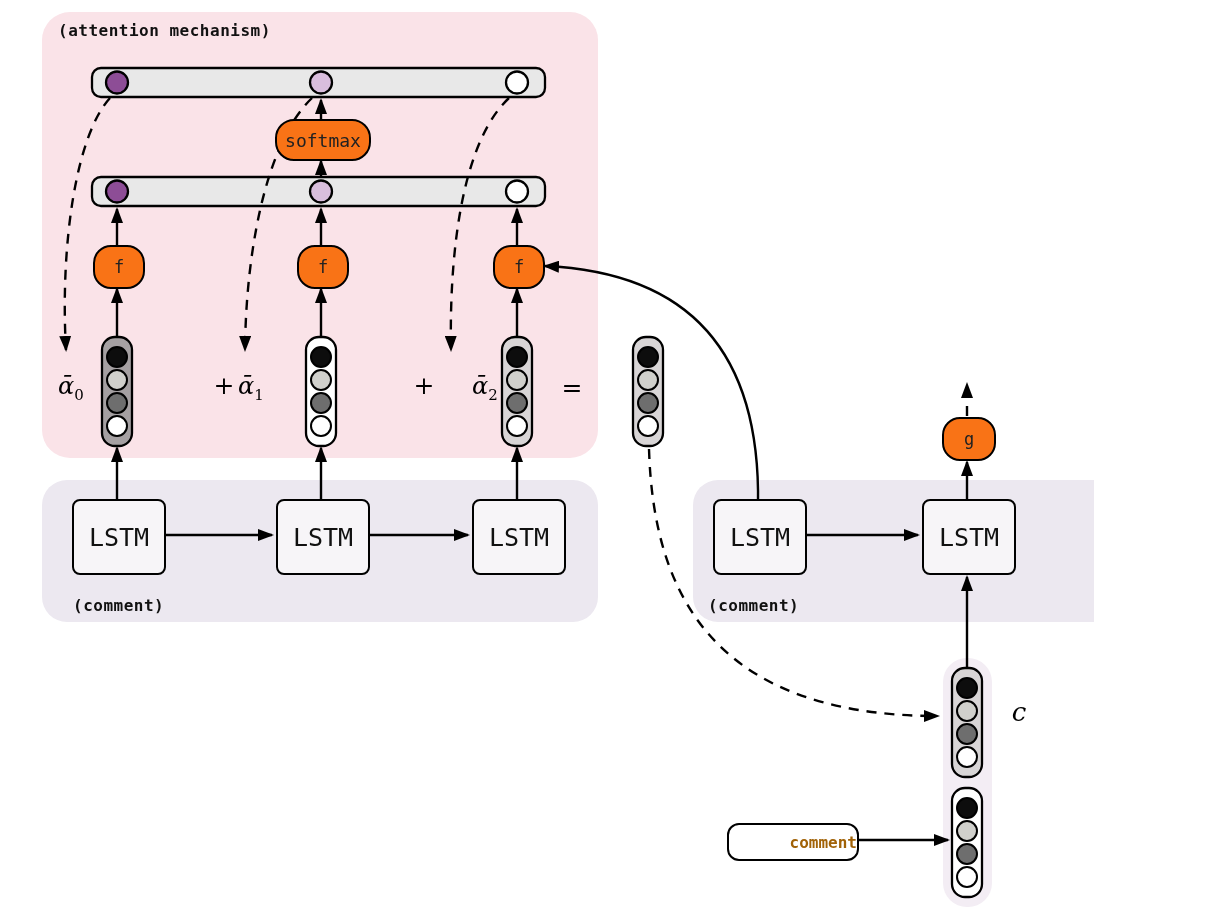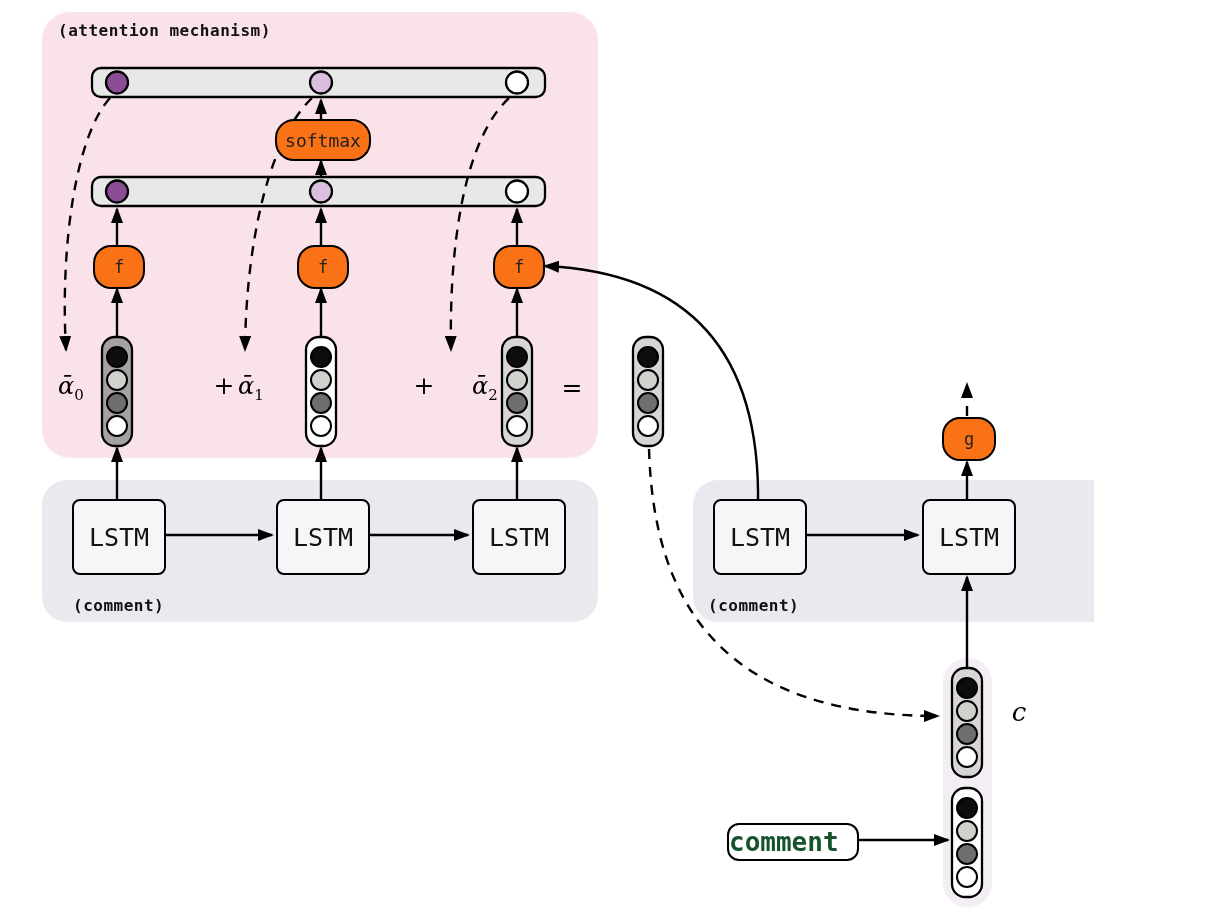--- a/index.html
+++ b/index.html
@@ -24,22 +24,22 @@
     font-family:"DejaVu Sans Mono",monospace;color:#222;
   }
   .mathlabel{
     position:absolute;z-index:3;font-family:"DejaVu Serif","Liberation Serif",serif;
     font-style:italic;font-size:24px;color:#000;text-align:center;white-space:nowrap;
   }
   .mathlabel sub{font-size:15px;font-style:normal;line-height:0;}
   .op{font-style:normal;font-size:25px;}
   .comment-box{
     position:absolute;z-index:3;border:2.5px solid #000;border-radius:12px;background:#fff;
-    display:flex;align-items:center;justify-content:flex-start;
-    font-family:"DejaVu Sans Mono",monospace;font-weight:bold;font-size:26px;color:#14532d;
+    display:flex;align-items:center;justify-content:flex-end;
+    font-family:"DejaVu Sans Mono",monospace;font-weight:bold;font-size:16px;color:#a16207;
   }
 </style>
 </head>
 <body>
 
 <div id="stage">
 
   <div class="panel" style="left:42px;top:12px;width:556px;height:446px;background:#fae3e8;border-radius:28px;"></div>
   <div class="panel" style="left:42px;top:480px;width:556px;height:142px;background:#ece8f0;border-radius:25px;"></div>
   <div class="panel" style="left:693px;top:480px;width:447px;height:142px;background:#ece8f0;border-radius:25px;"></div>

